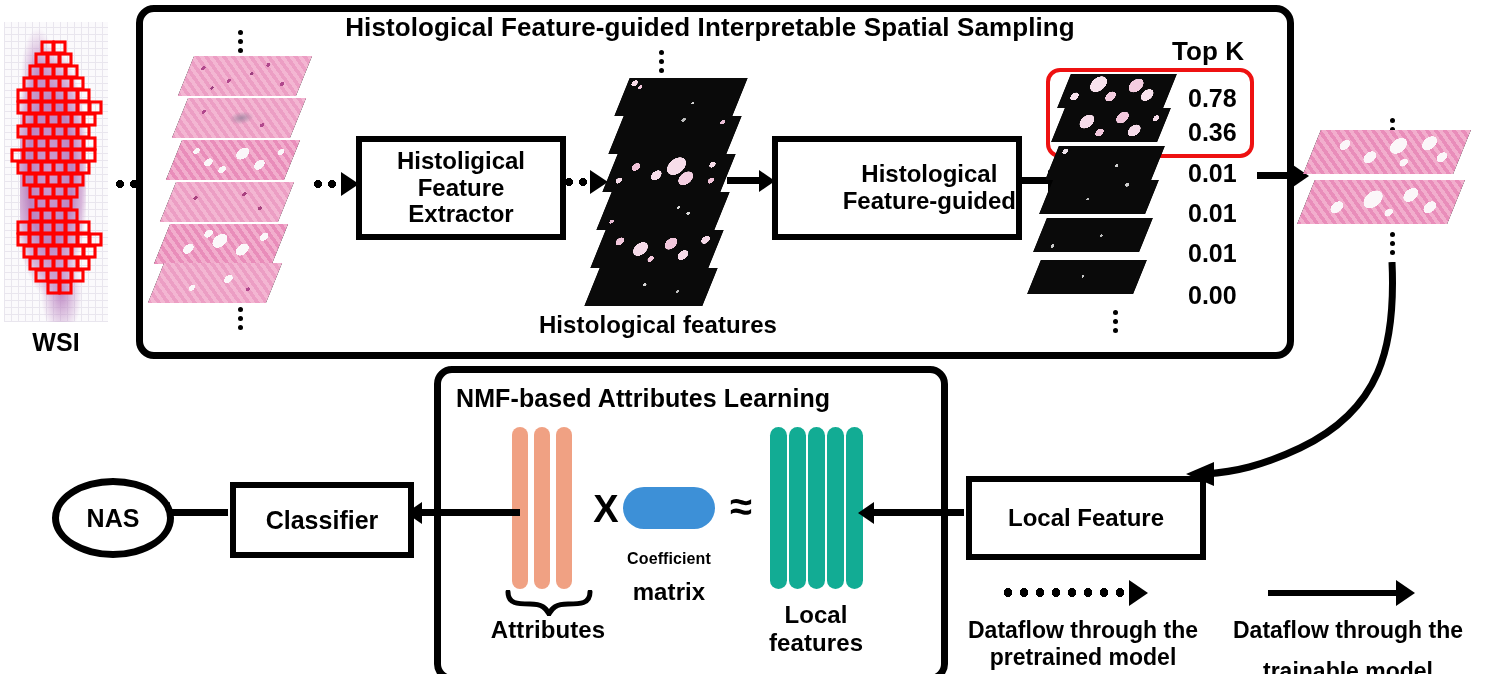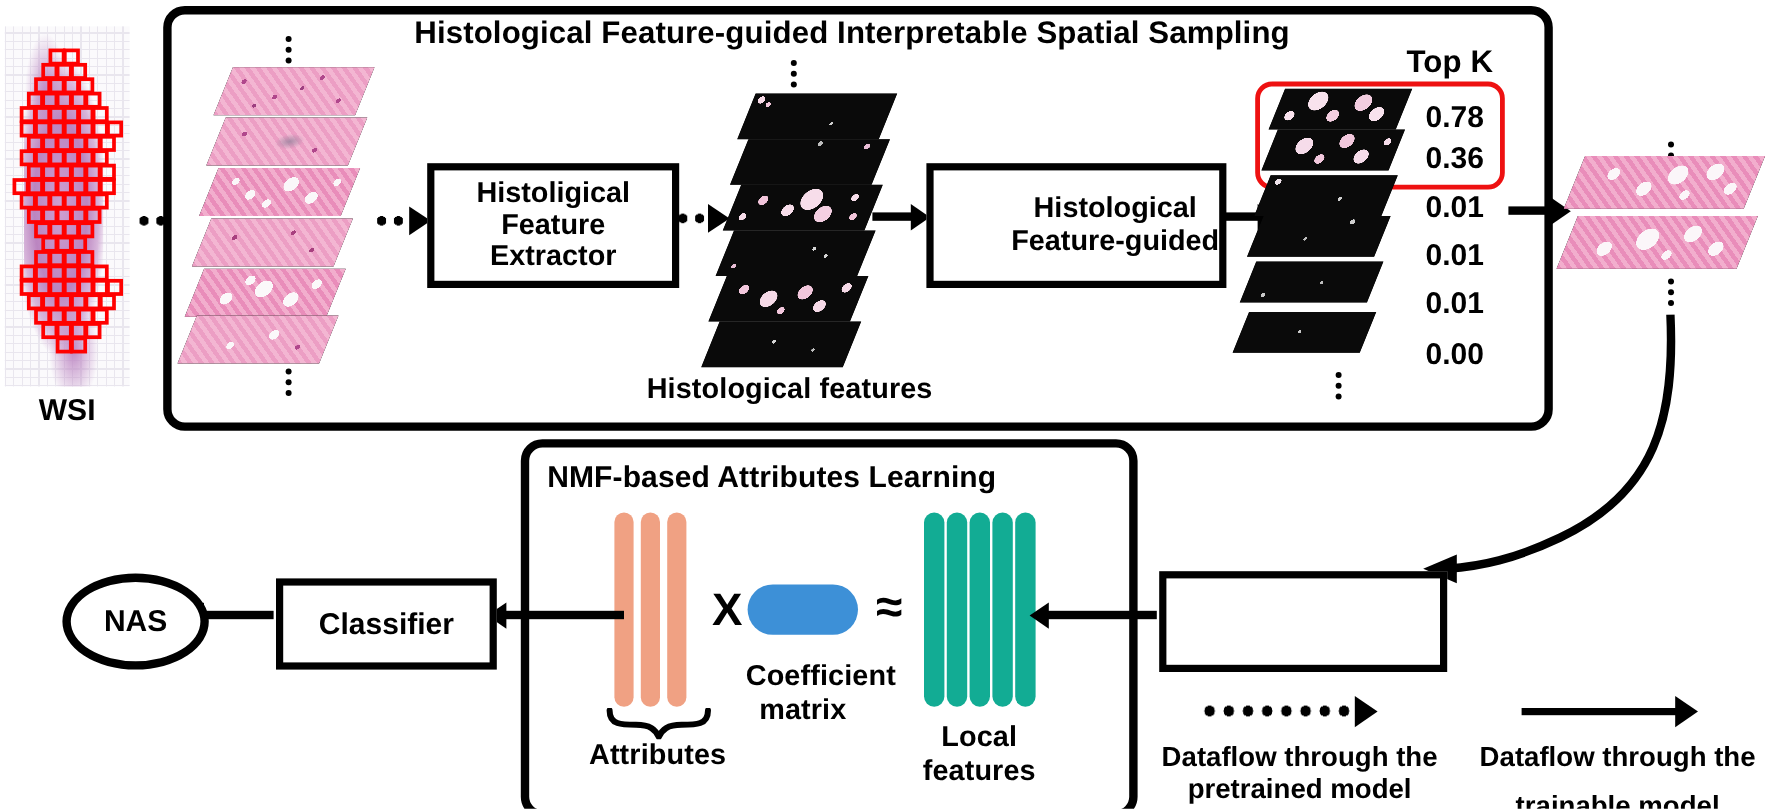--- a/index.html
+++ b/index.html
@@ -444,21 +444,21 @@
 </div>
 
 <svg class="abs" style="left:504px;top:590px;" width="90" height="26" viewBox="0 0 90 26">
   <path d="M4 2 C 4 14, 14 14, 26 14 C 38 14, 42 18, 45 24 C 48 18, 52 14, 64 14 C 76 14, 86 14, 86 2" fill="none" stroke="#000" stroke-width="5" stroke-linecap="round"></path>
 </svg>
 <div class="title ctr" style="left:478px;top:616px;width:140px;font-size:24px;">Attributes</div>
 
 <div class="title ctr" style="left:586px;top:488px;width:40px;font-size:38px;">X</div>
 
 <div class="abs" style="left:623px;top:487px;width:92px;height:42px;background:#3d90d7;border-radius:999px;"></div>
-<div class="title ctr" style="left:599px;top:550px;width:140px;font-size:24px;margin-left:15px;">Coefficient</div>
+<div class="title ctr" style="left:599px;top:550px;width:140px;font-size:16px;">Coefficient</div>
 <div class="title ctr" style="left:599px;top:578px;width:140px;font-size:24px;">matrix</div>
 
 <div class="title ctr" style="left:718px;top:484px;width:46px;font-size:40px;">≈</div>
 
 <div>
   <div class="bar" style="left:770px;top:427px;width:17px;height:162px;background:#12ac94;"></div>
   <div class="bar" style="left:789px;top:427px;width:17px;height:162px;background:#12ac94;"></div>
   <div class="bar" style="left:808px;top:427px;width:17px;height:162px;background:#12ac94;"></div>
   <div class="bar" style="left:827px;top:427px;width:17px;height:162px;background:#12ac94;"></div>
   <div class="bar" style="left:846px;top:427px;width:17px;height:162px;background:#12ac94;"></div>
@@ -473,20 +473,21 @@
 </div>
 
 <div class="solid-arrow left" style="left:168px;top:509px;width:60px;"></div>
 
 <div class="ellipse" style="left:52px;top:478px;width:108px;height:66px;font-size:25px;">
   <span>NAS</span>
 </div>
 
 <div class="pbox" style="left:966px;top:476px;width:228px;height:72px;font-size:24px;">
   <div>
+    <div>Local Feature</div>
   </div>
 </div>
 
 <div class="solid-arrow left" style="left:872px;top:509px;width:92px;"></div>
 
 <div>
   <div class="legend-dot" style="left:1000px;top:588px;width:132px;"></div>
   <div class="legend-cap" style="left:958px;top:617px;width:250px;font-size:23px;">Dataflow through the</div>
   <div class="legend-cap" style="left:958px;top:644px;width:250px;font-size:23px;">pretrained model</div>
 

